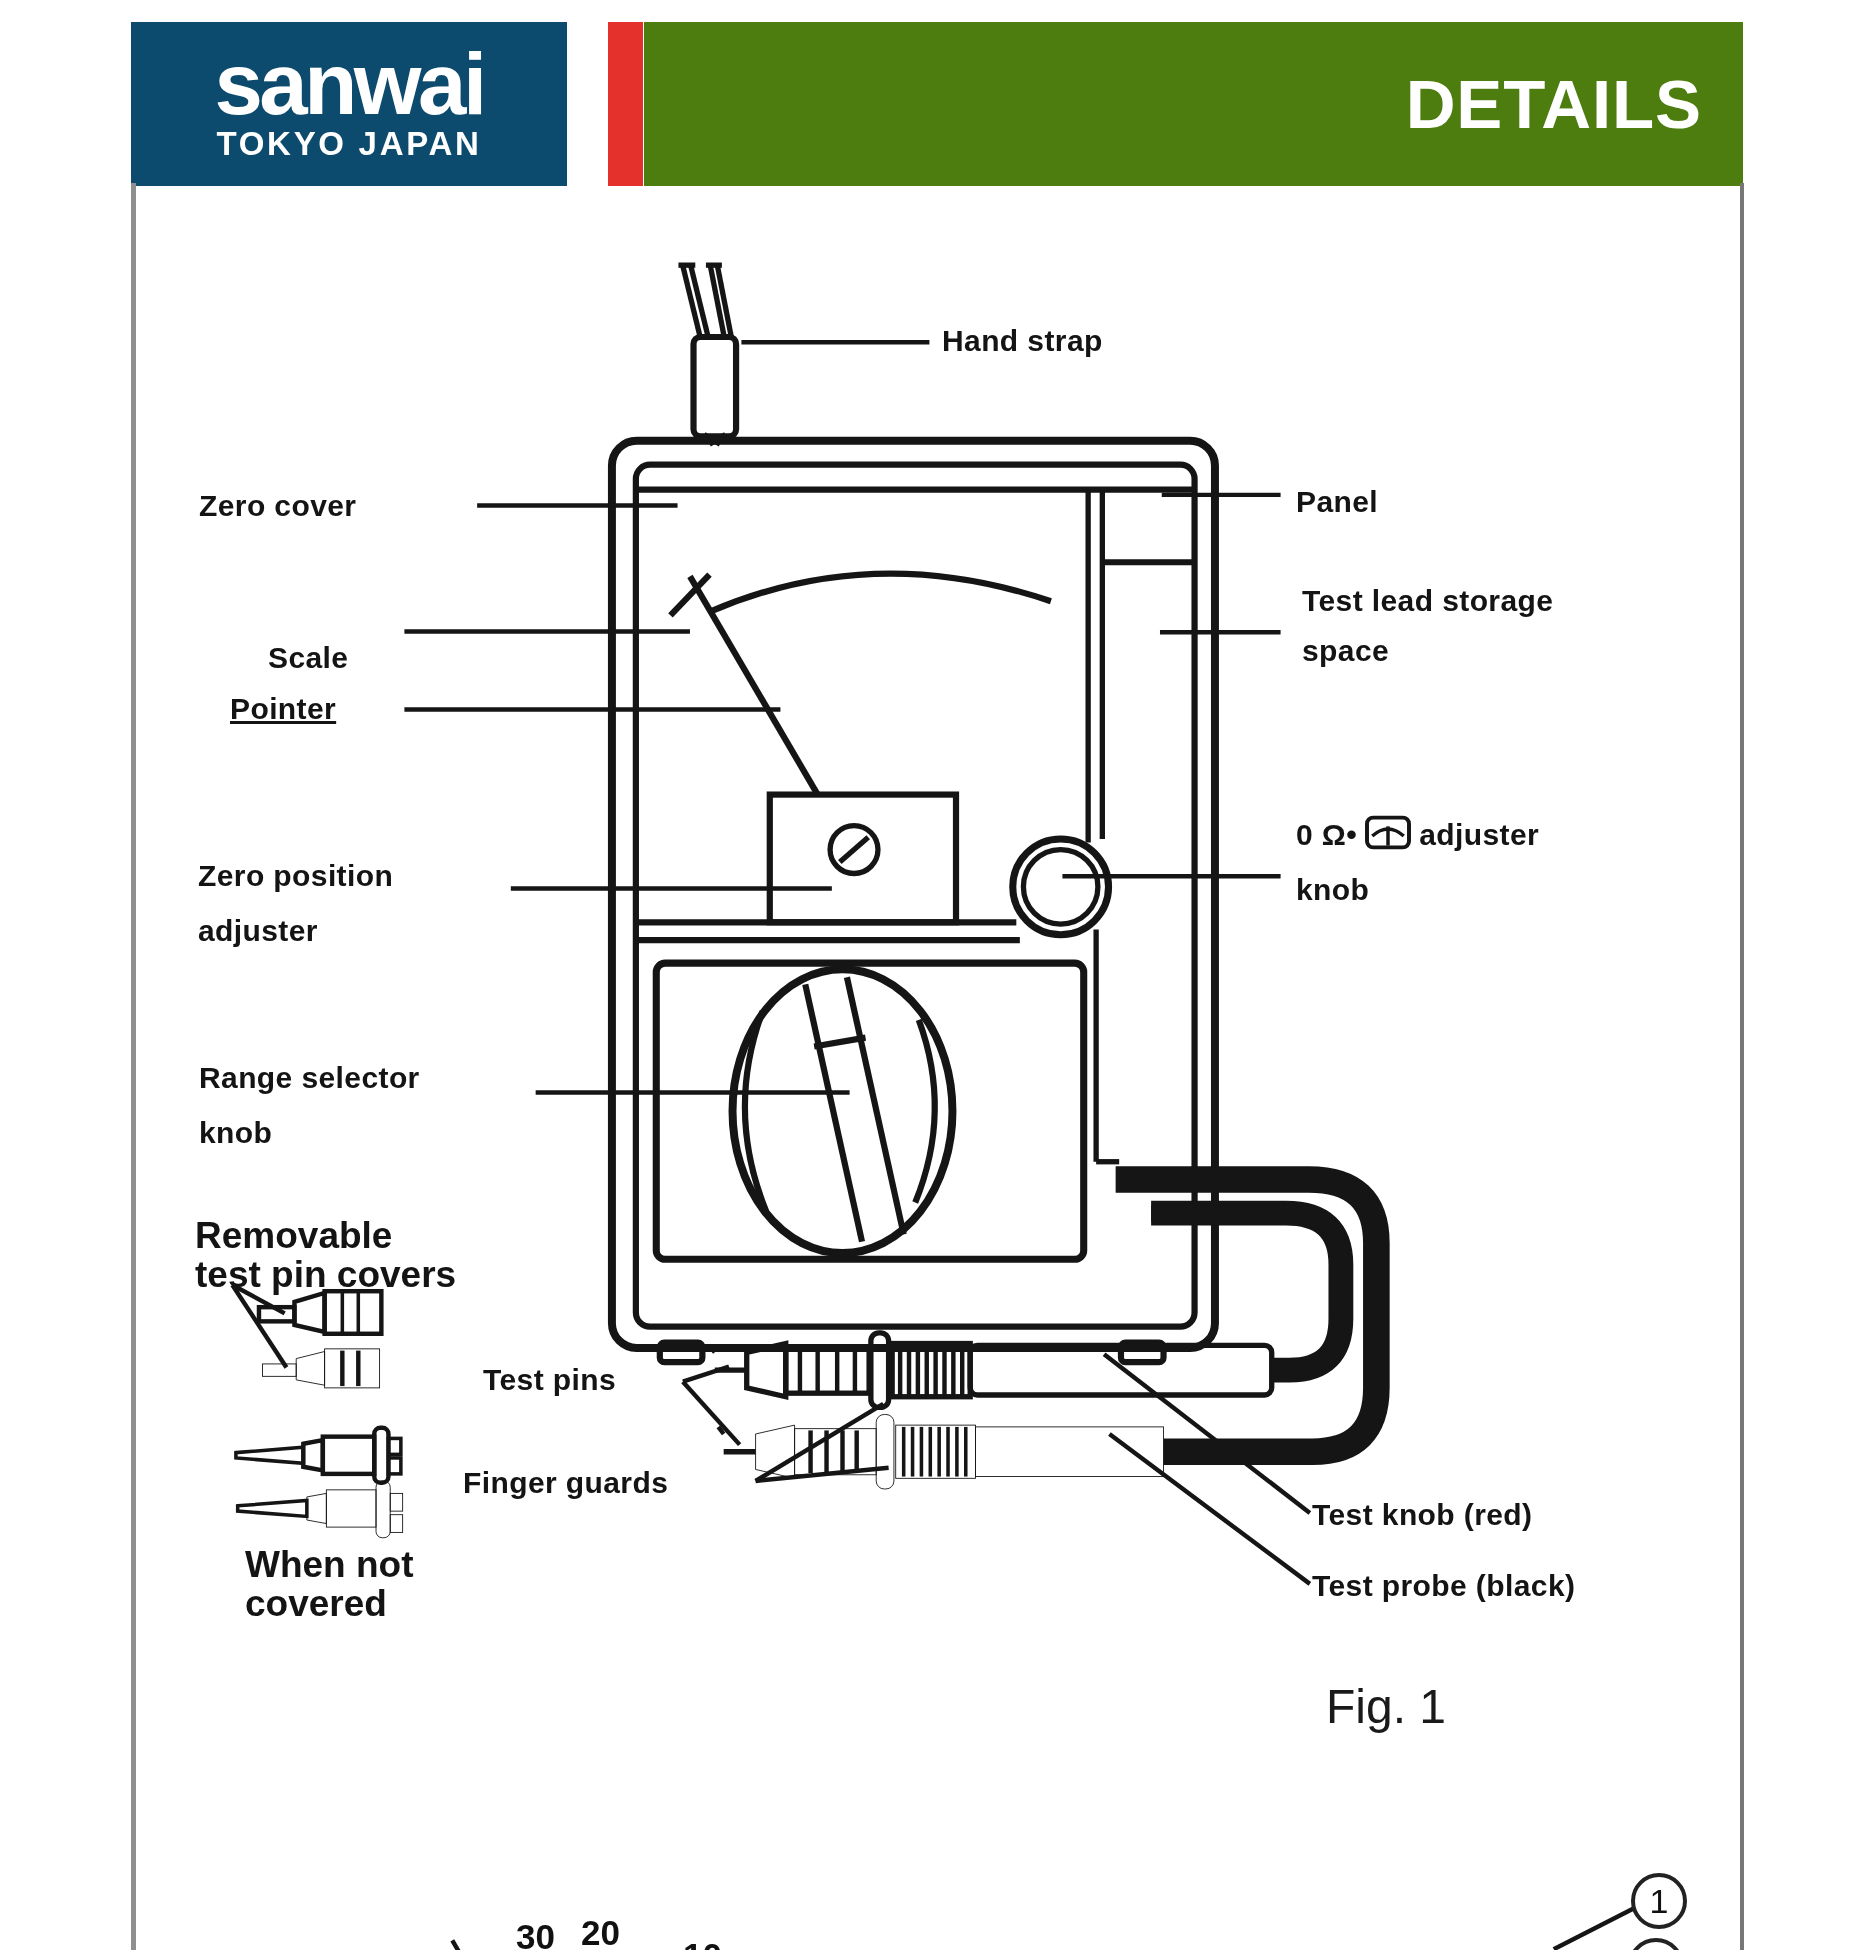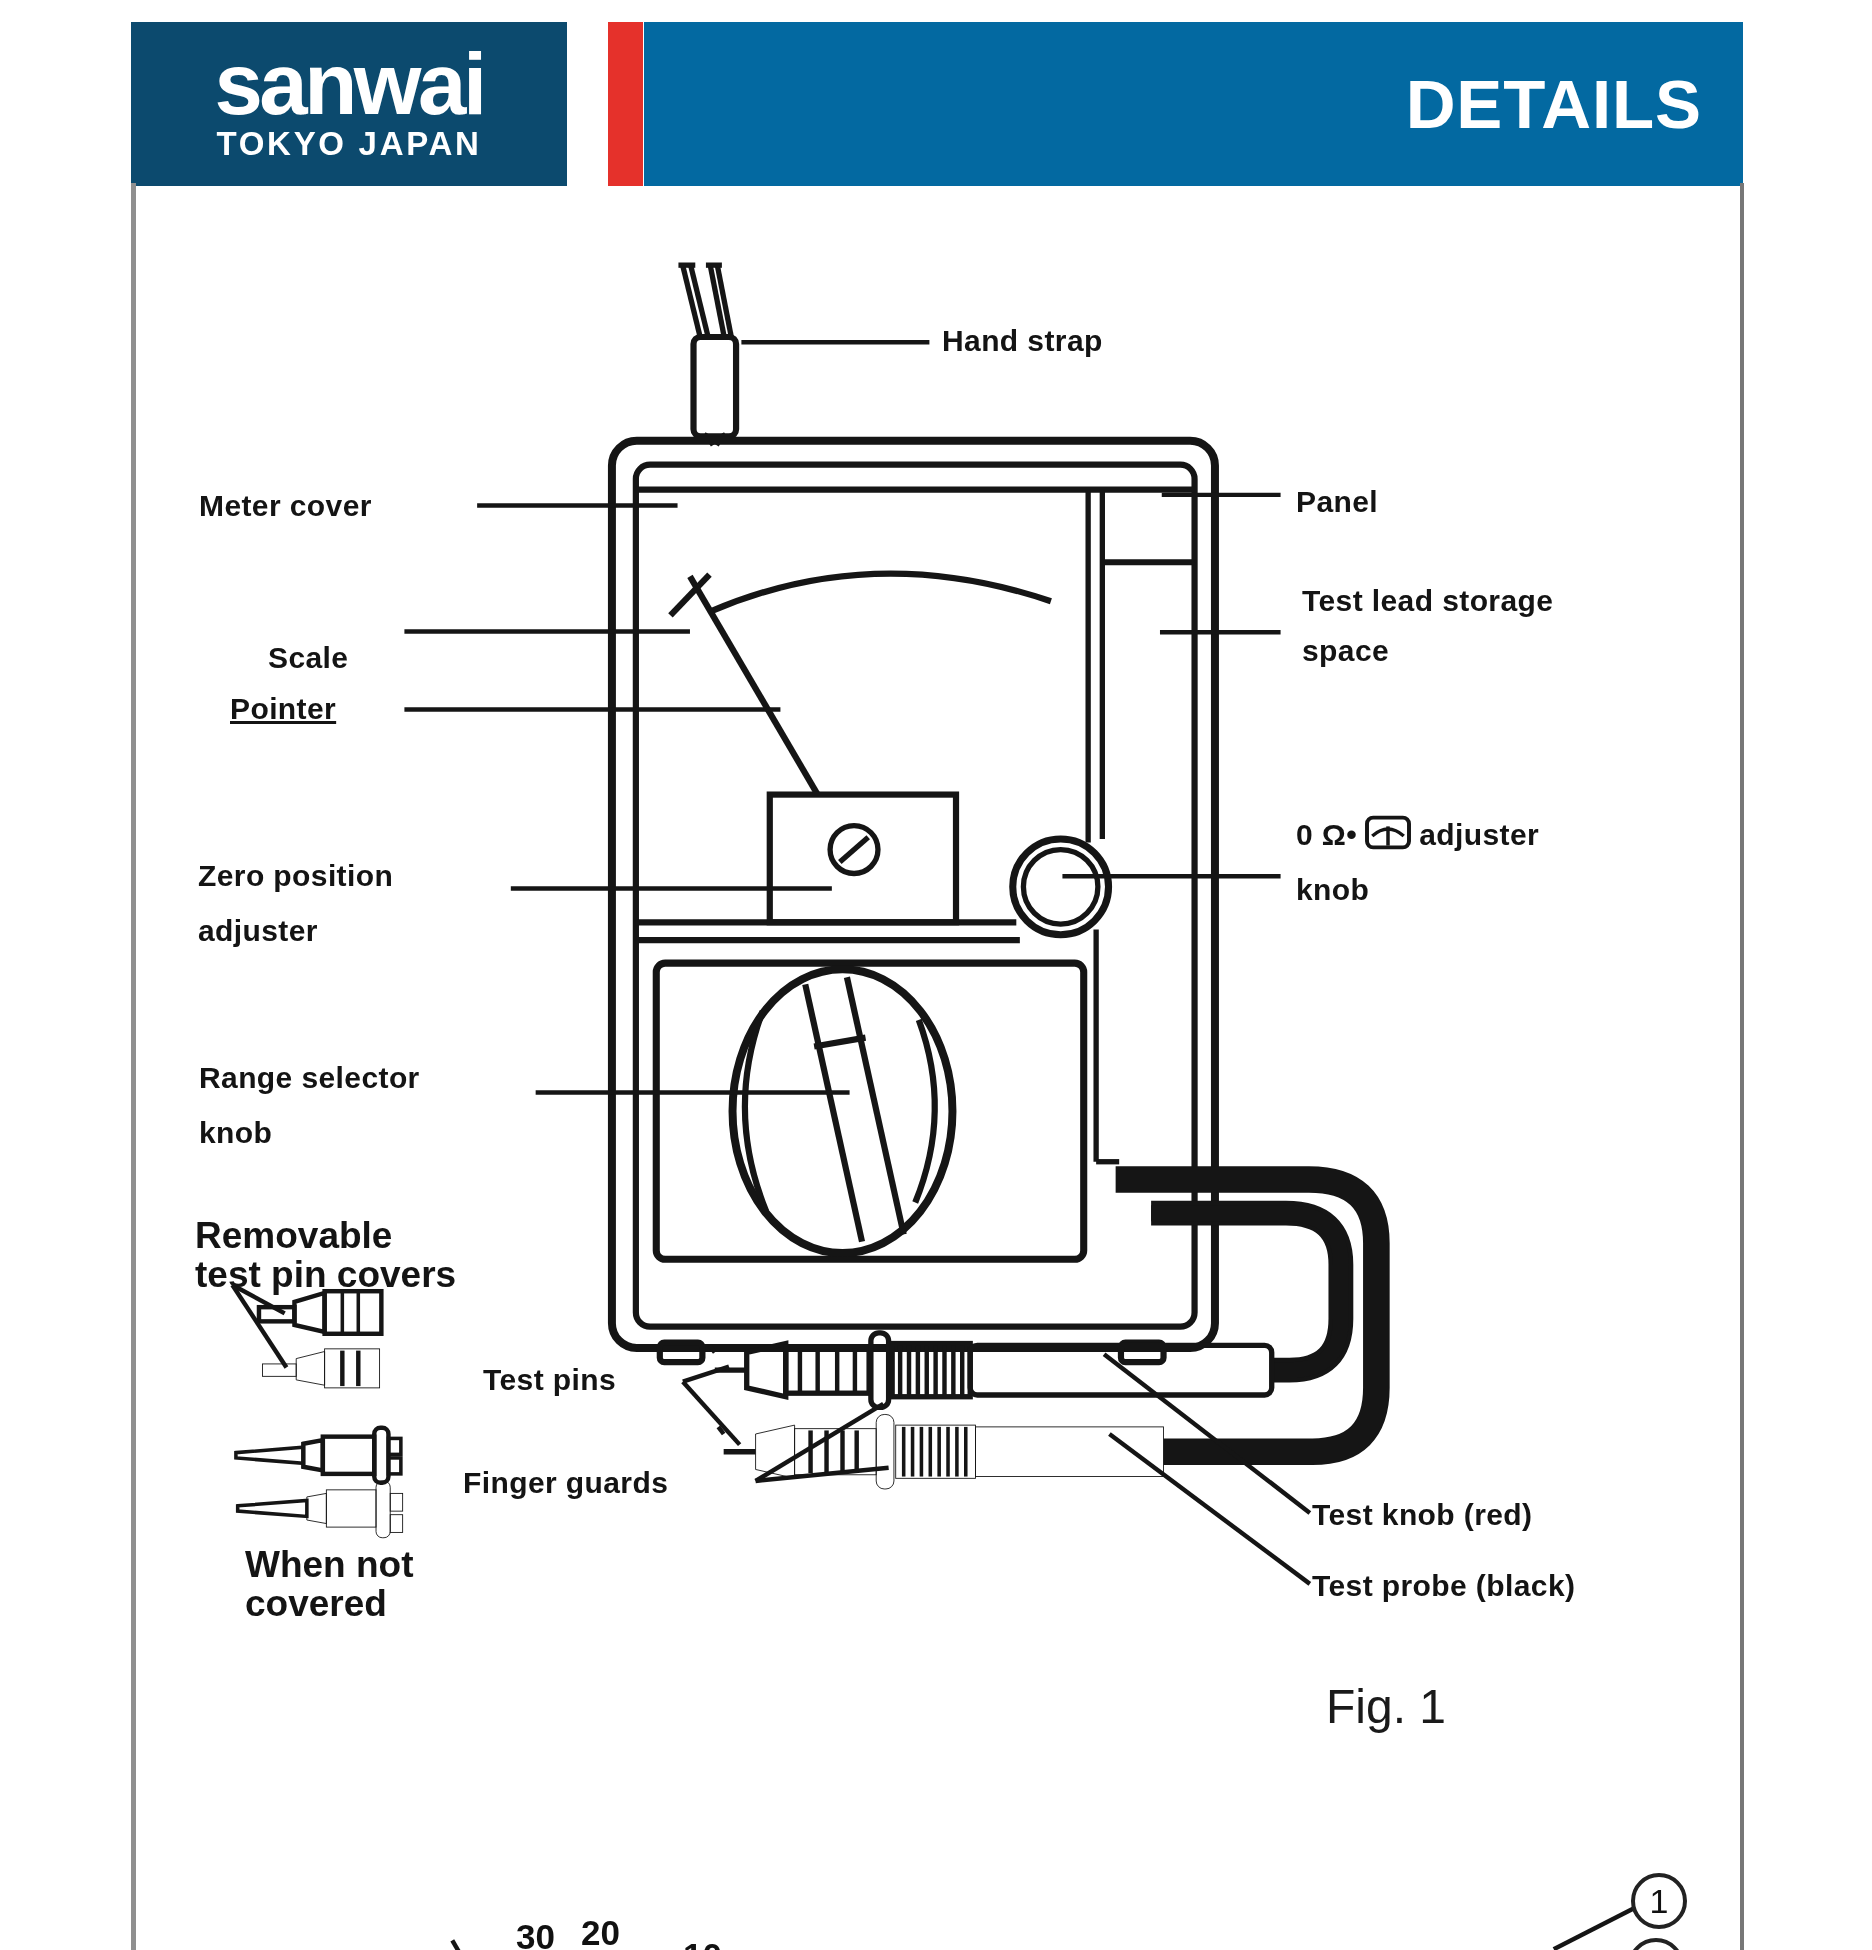--- a/index.html
+++ b/index.html
@@ -15,21 +15,21 @@
   .brand{
     color:#fff; font-weight:700; font-size:87px; line-height:78px; letter-spacing:-3.5px;
   }
   .brand-sub{
     color:#fff; font-weight:700; font-size:33px; letter-spacing:2.7px; margin-top:1.8px;
   }
   .red-stripe{
     position:absolute; left:608px; top:22px; width:35px; height:164px; background:#e5312b;
   }
   .title-bar{
-    position:absolute; left:644px; top:22px; width:1099px; height:164px; background:#0369a1;
+    position:absolute; left:644px; top:22px; width:1099px; height:164px; background:#4d7c0f;
     display:flex; align-items:center; justify-content:flex-end;
   }
   .title-bar .title{
     color:#fff; font-weight:700; font-size:69px; letter-spacing:0.9px; padding-right:41px;
   }
   
   .border-left{position:absolute; left:131px; top:183px; width:5.3px; height:1768px; background:#8f8f8f;}
   .border-right{position:absolute; left:1740px; top:183px; width:3.5px; height:1768px; background:#777;}
   
   svg.art{position:absolute; left:0; top:0;}
@@ -224,21 +224,21 @@
     </g>
 
     <g stroke-width="5">
       <line x1="510" y1="2188" x2="517" y2="2200"></line>
       <line x1="1752" y1="2198" x2="1842" y2="2152"></line>
     </g>
   </svg>
 
   <div class="lbl" style="left:942px; top:317px;">Hand strap</div>
 
-  <div class="lbl" style="left:199px; top:482px;">Meter cover</div>
+  <div class="lbl" style="left:199px; top:482px;">Zero cover</div>
 
   <div class="lbl" style="left:268px; top:634px;">Scale</div>
 
   <div class="lbl" style="left:230px; top:685px;text-decoration:underline;">Pointer</div>
 
   <div class="lbl two" style="left:198px; top:848px;">
     <div>Zero position</div>
     <div>adjuster</div>
   </div>
 

